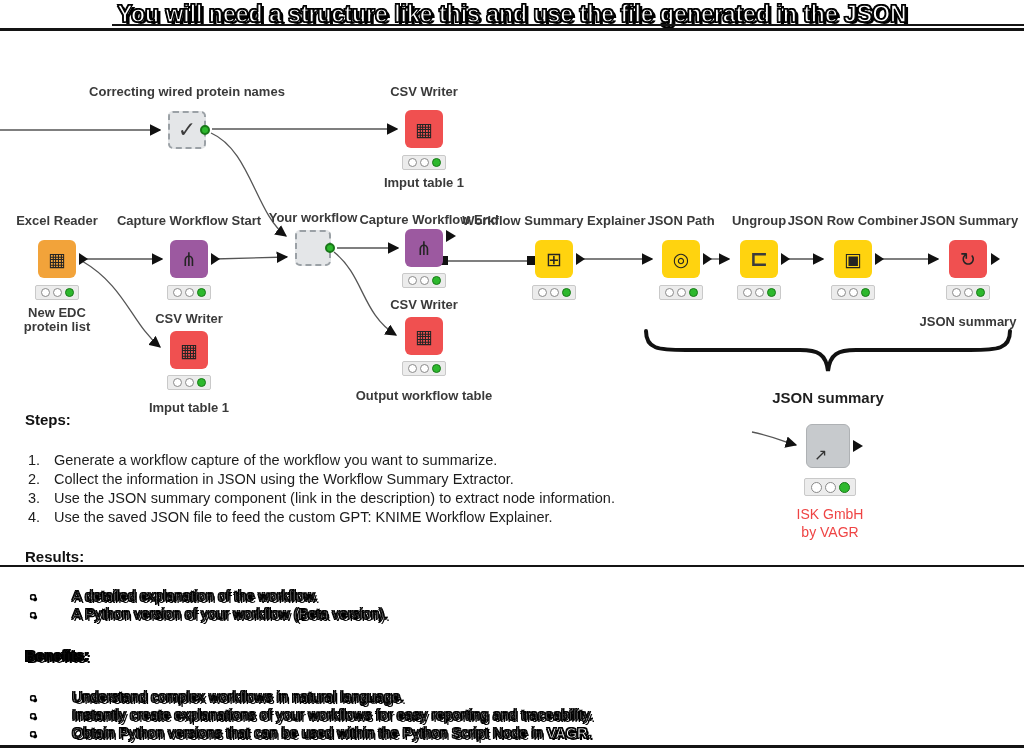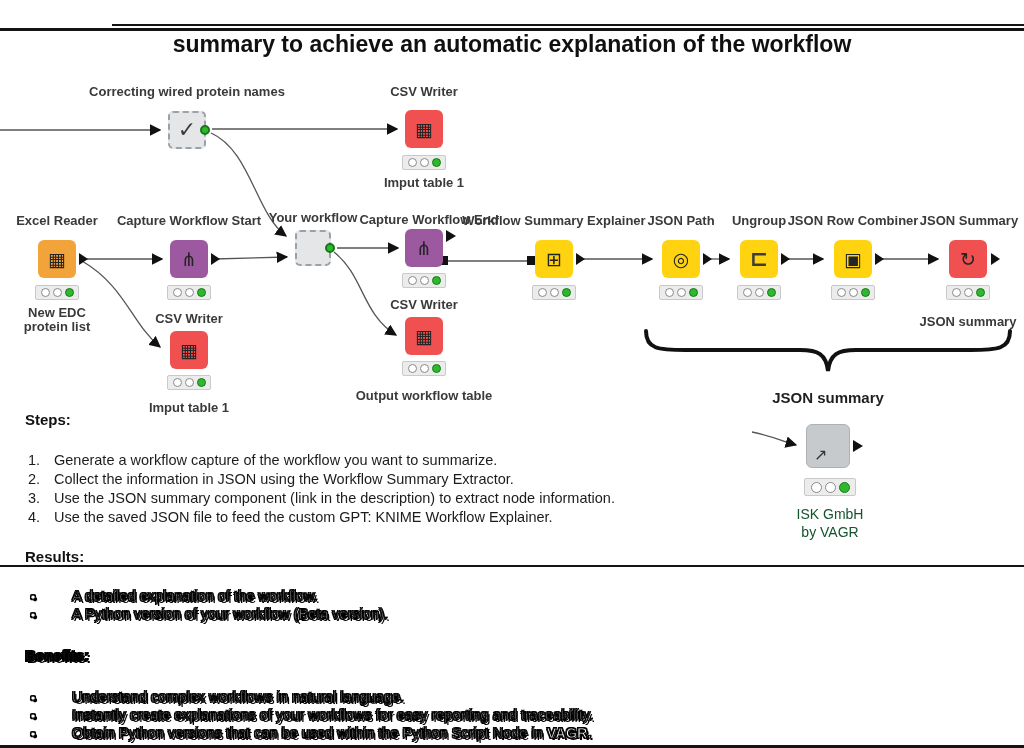--- a/index.html
+++ b/index.html
@@ -29,31 +29,31 @@
       border-radius:2px;display:flex;align-items:center;justify-content:center;gap:3px;box-sizing:border-box;}
   .tl .c{width:9px;height:9px;border-radius:50%;background:#fff;border:1.5px solid #8a8a8a;box-sizing:border-box;}
   .tl .on{background:#2DB82D;border-color:#1A7A1A;}
   .tl.wide{width:52px;height:18px;} .tl.wide .c{width:11px;height:11px;}
   .heading{position:absolute;font-size:15px;font-weight:bold;color:#111;}
   .step{position:absolute;left:28px;font-size:14.5px;color:#1c1c1c;display:flex;white-space:nowrap;}
   .step .num{width:26px;}
   .brow{position:absolute;left:30px;font-size:14.5px;display:flex;white-space:nowrap;}
   .brow .b{width:42px;font-size:10px;padding-top:3px;}
   .bigname{position:absolute;text-align:center;font-weight:bold;font-size:15px;color:#1e1e1e;}
-  .cname{position:absolute;text-align:center;font-size:14px;color:#14532d;}
+  .cname{position:absolute;text-align:center;font-size:14px;color:#ef4444;}
   .comp-glyph{position:absolute;left:7px;bottom:4px;font-size:16px;color:#333;line-height:1;}
 </style>
 </head>
 <body>
 
 <div class="page">
 
+  <div class="title ghost-title" style="top:1px">You will need a structure like this and use the file generated in the JSON</div>
   <div class="rule" style="top:24px;left:112px;width:912px;height:1.5px"></div>
   <div class="rule" style="top:28px;height:2.5px"></div>
-  <div class="title" style="top:31px">summary to achieve an automatic explanation of the workflow</div>
 
   <svg class="wires" width="1024" height="560" viewBox="0 0 1024 560">
     <defs>
       <marker id="arr" markerWidth="9" markerHeight="9" refX="8" refY="4.5" orient="auto">
         <path d="M0,0 L9,4.5 L0,9 Z" fill="#111"></path>
       </marker>
     </defs>
     <g stroke="#555" stroke-width="1.3" fill="none">
       <path d="M0,130 L160,130" marker-end="url(#arr)"></path>
       <path d="M212,129 L397,129" marker-end="url(#arr)"></path>

